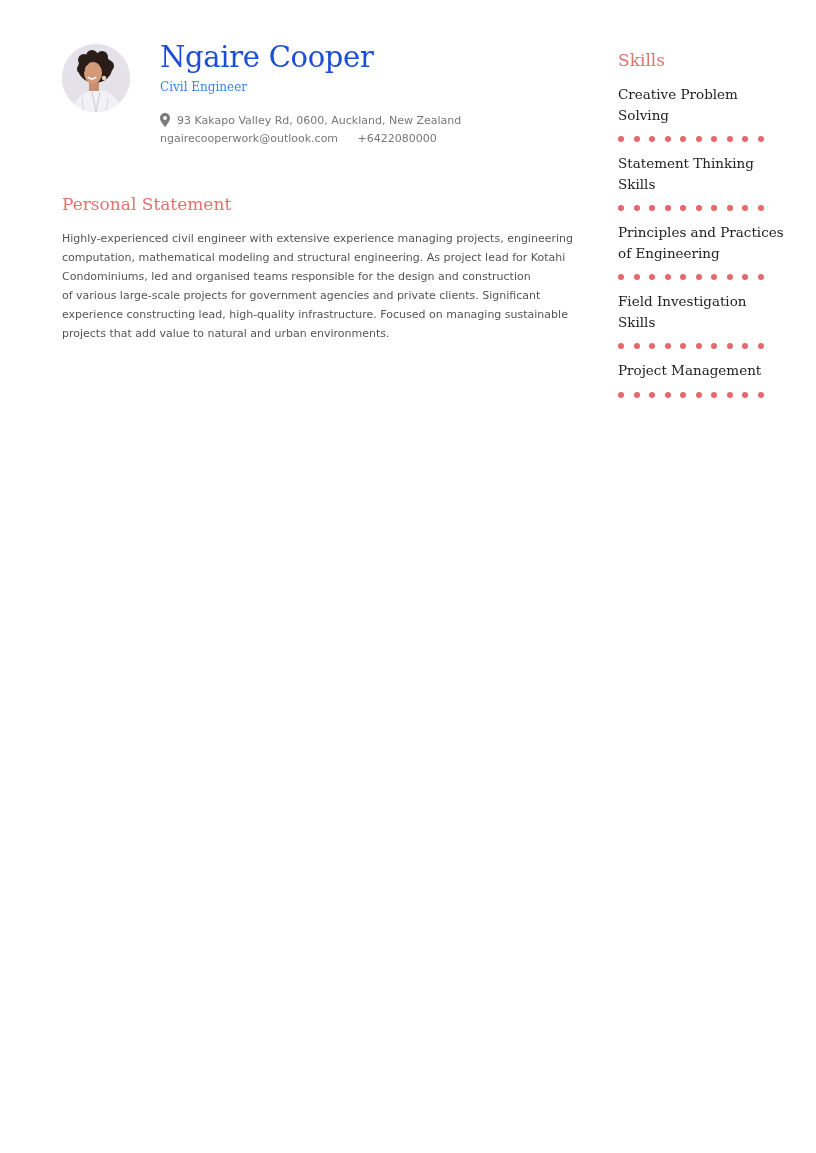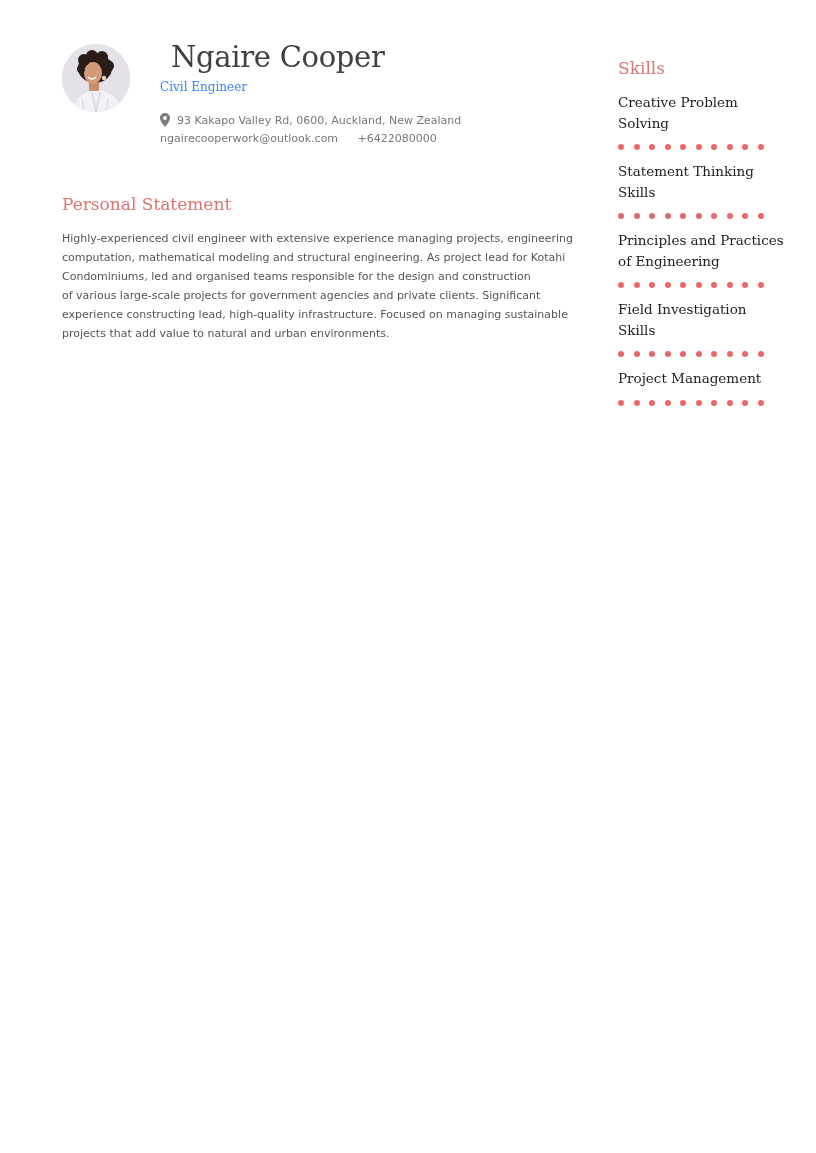--- a/index.html
+++ b/index.html
@@ -26,26 +26,26 @@
       top: 44px;
       width: 68px;
       height: 68px;
       border-radius: 50%;
       overflow: hidden;
       background: #e6e4ea;
     }
     .avatar svg { display: block; }
     .name {
       position: absolute;
-      left: 171px;
+      left: 160px;
       top: 40px;
       font-family: "DejaVu Serif", serif;
       font-size: 29px;
       font-weight: normal;
-      color: #404040;
+      color: #1d4ed8;
       letter-spacing: -0.3px;
       white-space: nowrap;
     }
     .job-title {
       position: absolute;
       left: 160px;
       top: 80px;
       font-family: "DejaVu Serif", serif;
       font-size: 12px;
       color: #3b82f6;
@@ -99,21 +99,20 @@
       color: #555;
     }
     .statement-body span { display: block; white-space: nowrap; }
 
     
     .skills {
       position: absolute;
       left: 618px;
       top: 50px;
       width: 150px;
-      margin-top: 8px;
     }
     .skills .section-title { margin-bottom: 14px; }
     .skill {
       margin-bottom: 11px;
     }
     .skill-name {
       font-family: "DejaVu Serif", serif;
       font-size: 13.5px;
       line-height: 20.5px;
       color: #222;

